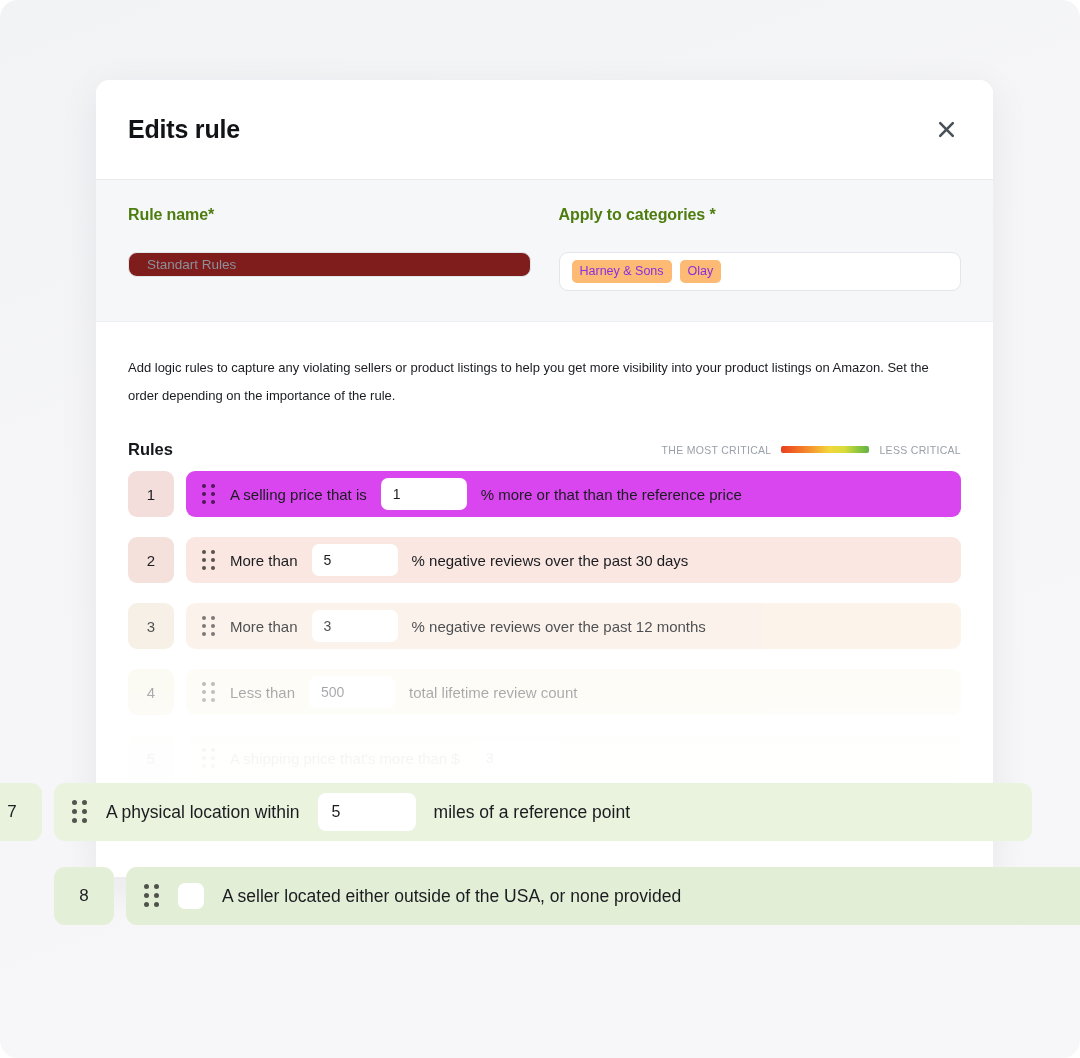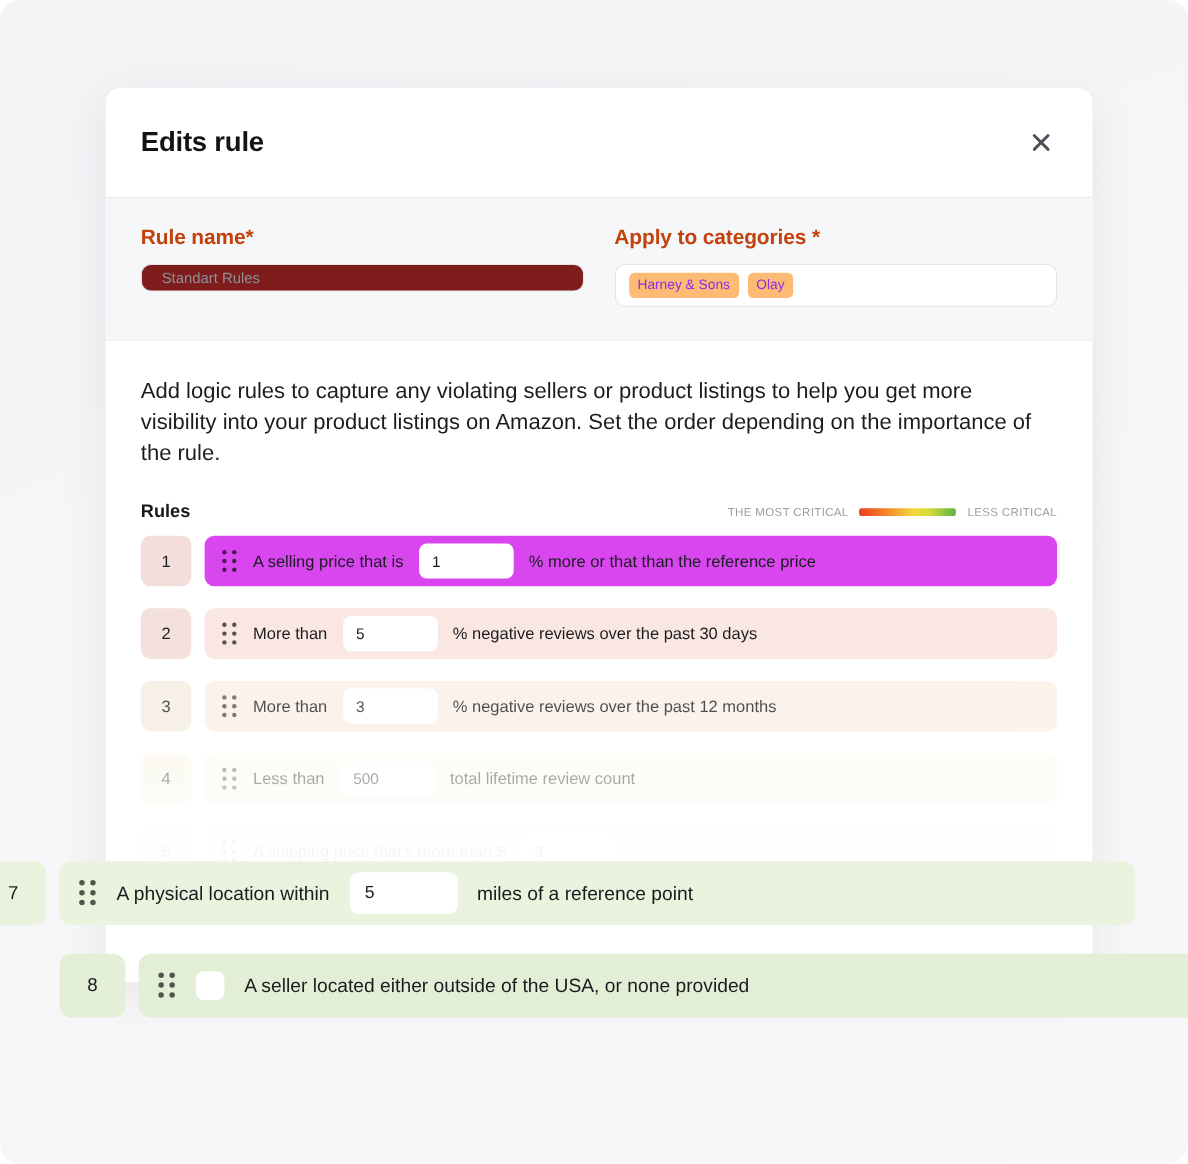--- a/index.html
+++ b/index.html
@@ -64,24 +64,24 @@
   
   .form-strip {
     background: #f6f7f9;
     padding: 26px 32px 30px 32px;
     display: flex;
     gap: 28px;
     border-bottom: 1px solid #eceef1;
   }
   .field { flex: 1; }
   .field-label {
-    font-size: 19px;
+    font-size: 16px;
     font-weight: 700;
-    color: #c2410c;
-    margin-bottom: 12px;
+    color: #4d7c0f;
+    margin-bottom: 28px;
     letter-spacing: -0.1px;
   }
   .text-input {
     height: 25px;
     background: #7f1d1d;
     border: 1px solid #e2e5ea;
     border-radius: 9px;
     display: flex;
     align-items: center;
     padding: 0 18px;
@@ -108,21 +108,21 @@
     cursor: pointer;
   }
 
   
   .modal-body {
     background: #ffffff;
     padding: 32px 32px 0 32px;
   }
 
   .description {
-    font-size: 20px;
+    font-size: 13px;
     line-height: 28px;
     color: #1a1c20;
     max-width: 810px;
   }
 
   .rules-head {
     margin-top: 30px;
     display: flex;
     align-items: center;
     justify-content: space-between;

